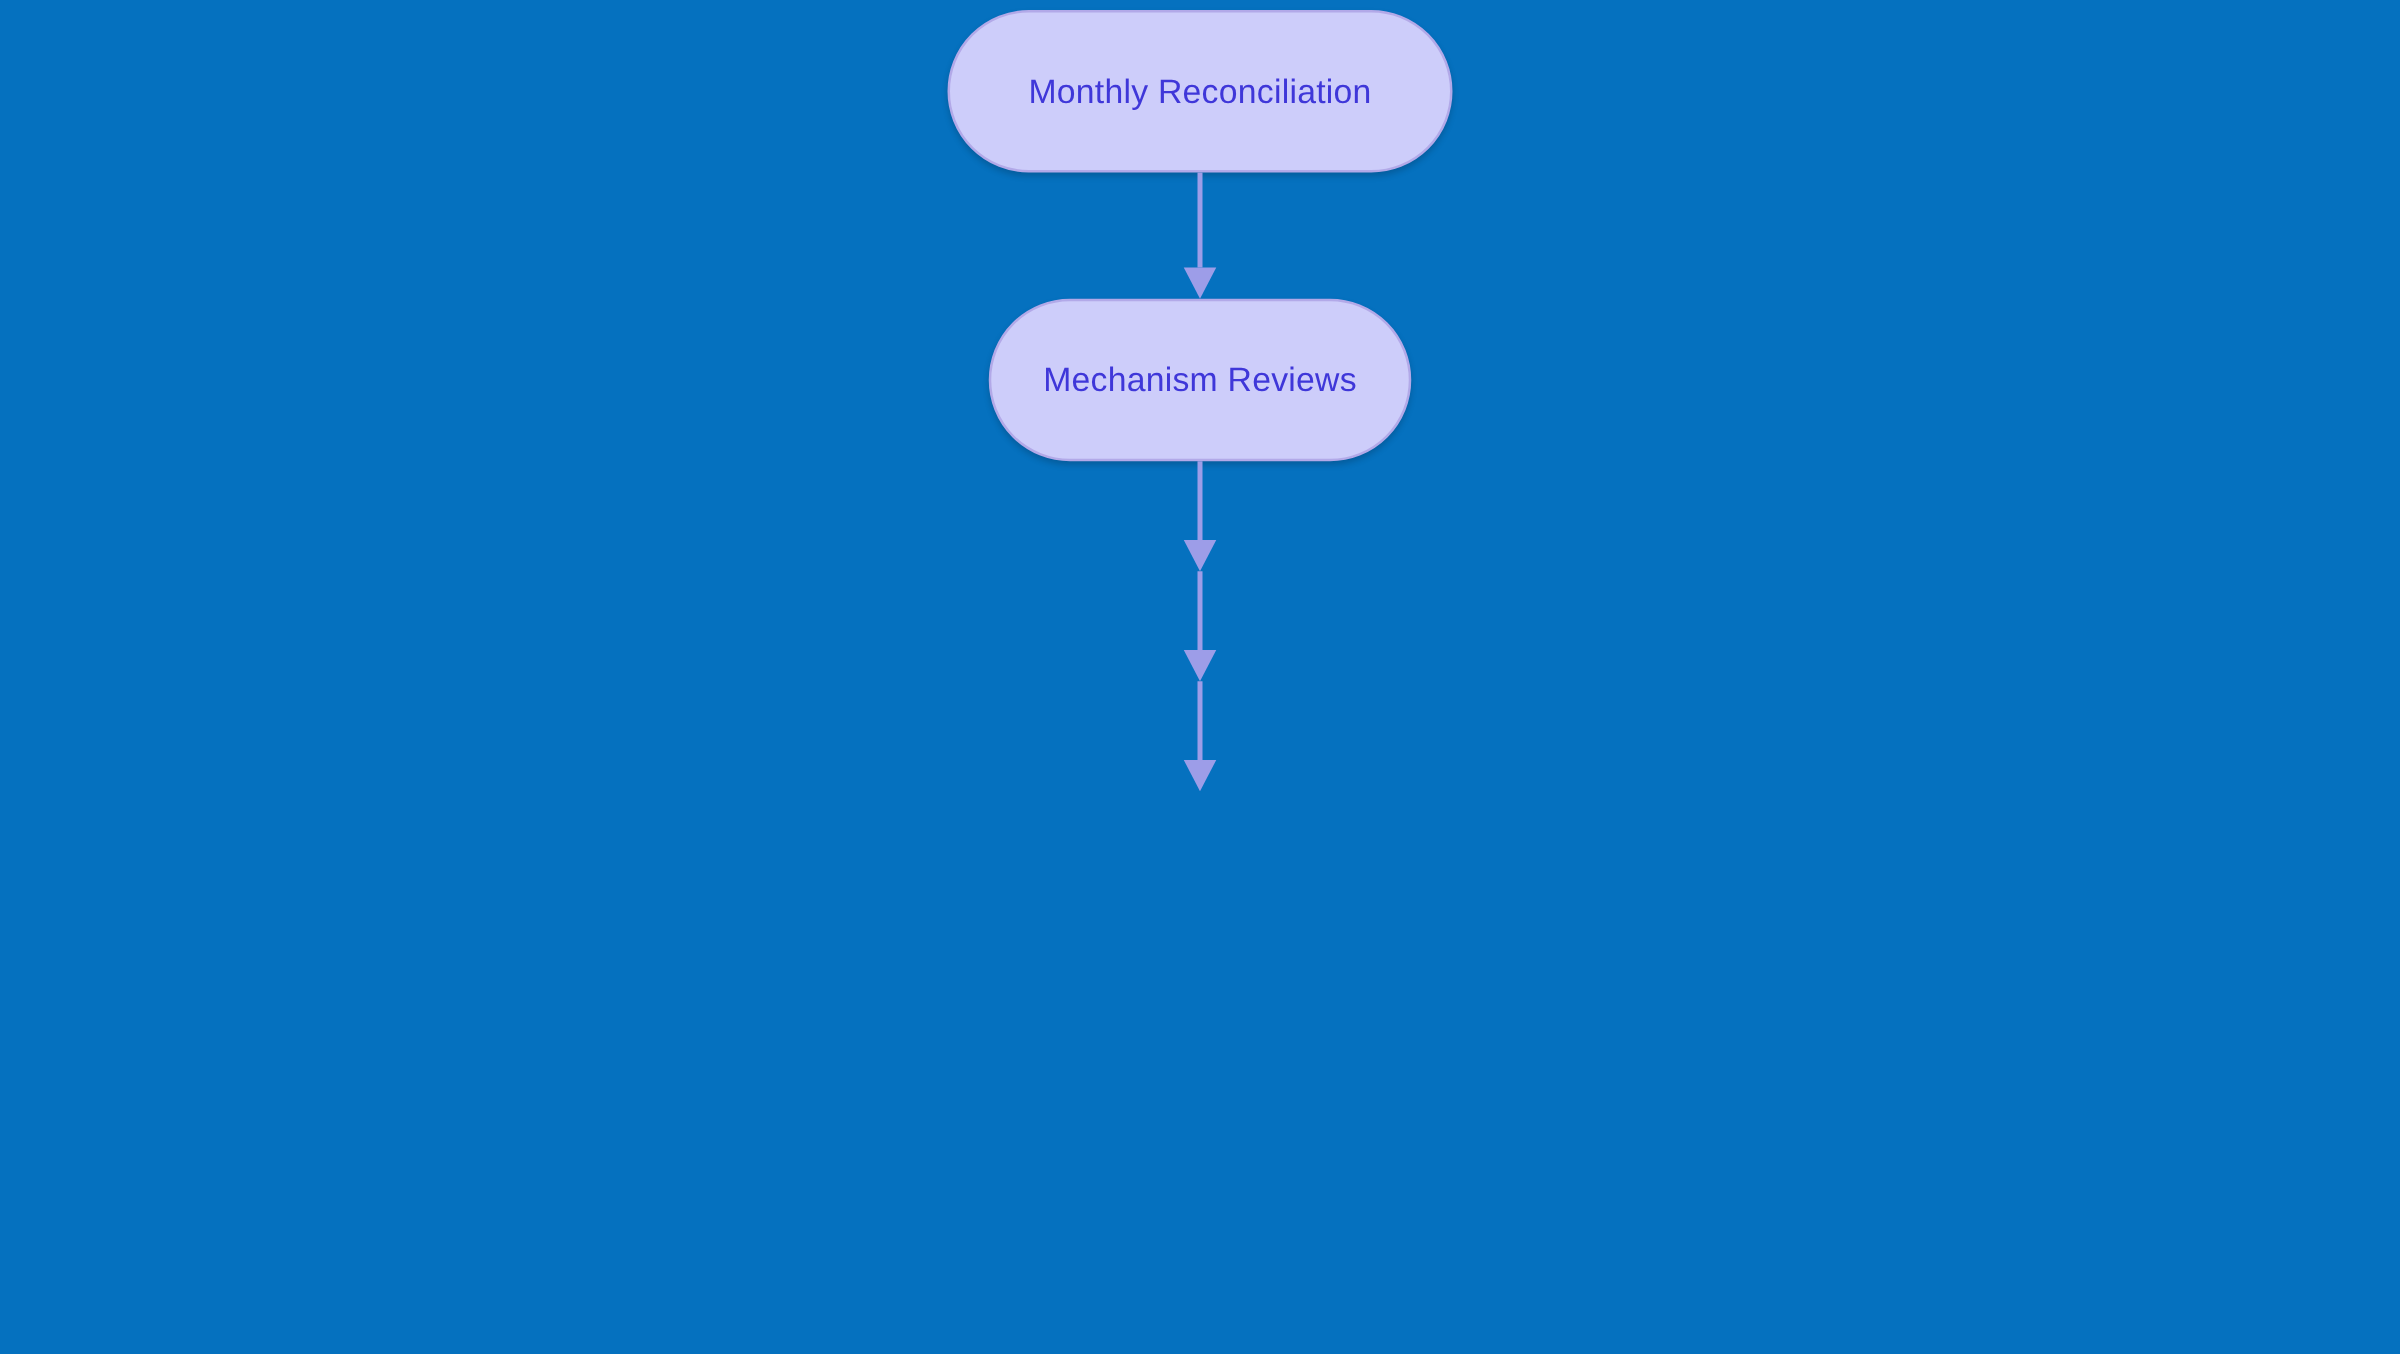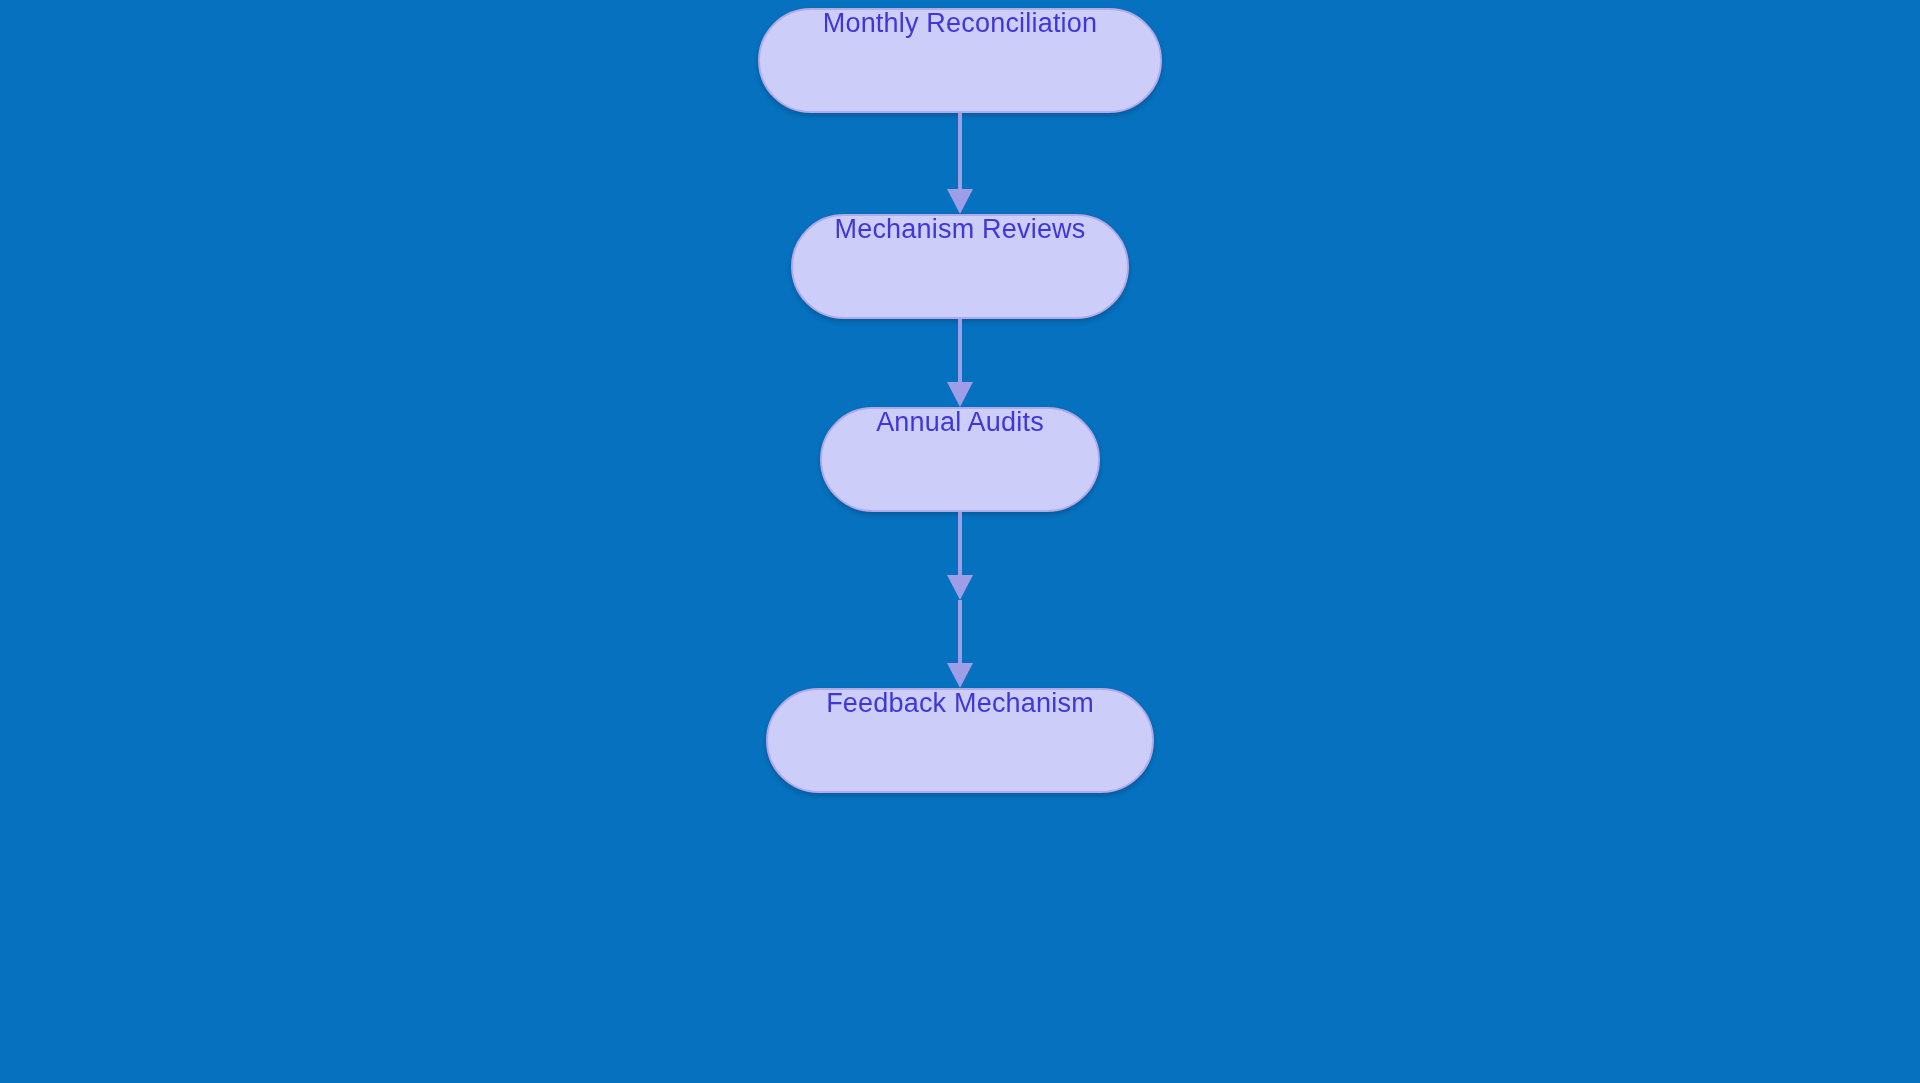--- a/index.html
+++ b/index.html
@@ -30,26 +30,26 @@
     height: 1083px;
     display: flex;
     flex-direction: column;
     align-items: center;
     justify-content: flex-start;
   }
 
   .node {
     position: relative;
     box-sizing: border-box;
-    height: 105px;
+    height: 130px;
     border-radius: 65px;
     background: #cdcdfa;
     border: 2px solid #b2a9e8;
     display: flex;
-    align-items: flex-start;
+    align-items: center;
     justify-content: center;
     box-shadow: 0 3px 5px rgba(0, 0, 0, 0.18);
     flex: none;
   }
 
   .node-label {
     font-size: 27px;
     line-height: 1;
     color: #3f37d9;
     letter-spacing: 0.2px;
@@ -116,33 +116,27 @@
 
     <div class="node node-2">
       <span class="node-label">Mechanism Reviews</span>
     </div>
 
     <div class="connector conn-2">
       <div class="connector-line"></div>
       <div class="connector-head"></div>
     </div>
 
-    <div class="node node-3">
-      <span class="node-label">Annual Audits</span>
-    </div>
 
     <div class="connector conn-3">
       <div class="connector-line"></div>
       <div class="connector-head"></div>
     </div>
 
 
     <div class="connector conn-4">
       <div class="connector-line"></div>
       <div class="connector-head"></div>
     </div>
 
-    <div class="node node-5">
-      <span class="node-label">Feedback Mechanism</span>
-    </div>
 
   </div>
 </div>
 
 </body></html>

